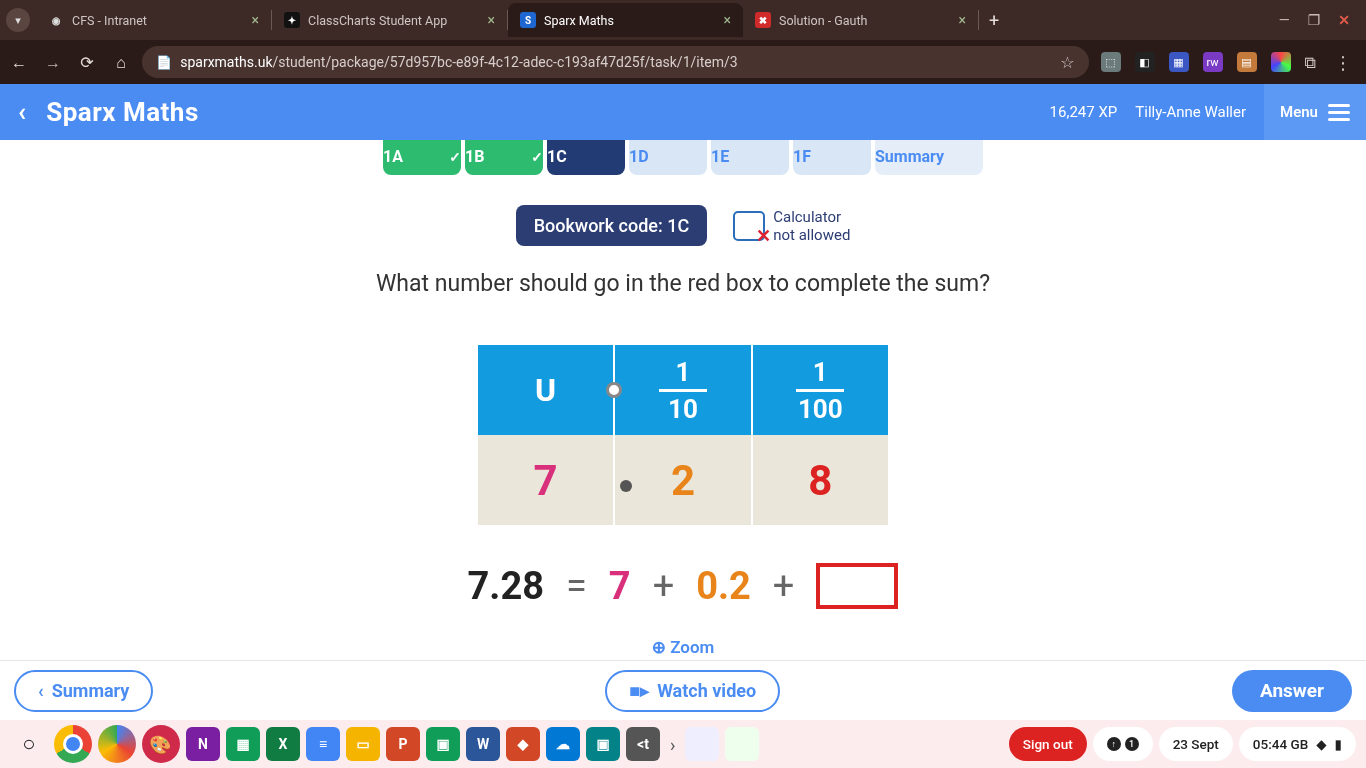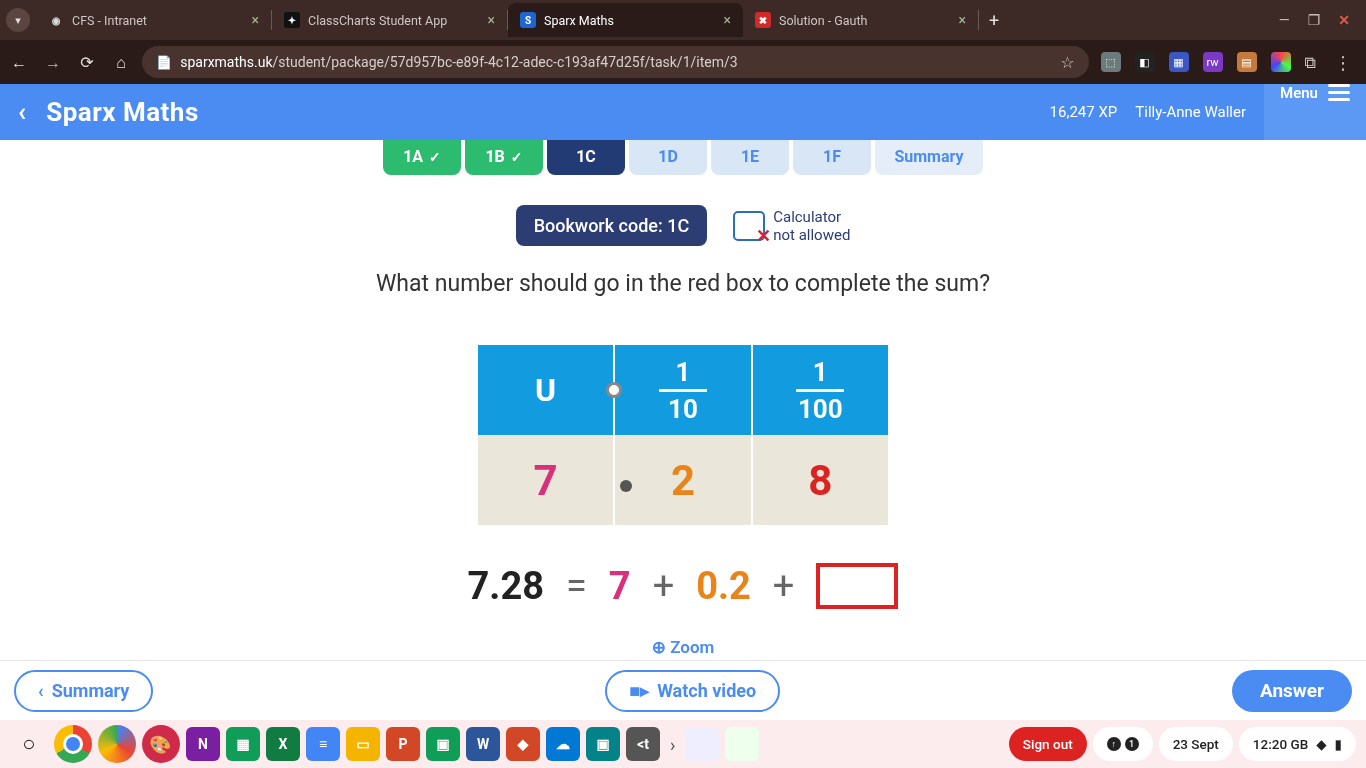--- a/index.html
+++ b/index.html
@@ -37,28 +37,28 @@
 .ext-icons .ext { width: 20px; height: 20px; border-radius: 4px; display: flex; align-items: center; justify-content: center; font-size: 11px; color: #fff; }
 .ext1 { background:#6b7a7a; } .ext2 { background:#222; } .ext3 { background:#3a57c4; } .ext4 { background:#7a3ac4; } .ext5 { background:#c47a3a; } .ext6 { background: conic-gradient(#f44,#4f4,#44f,#f44); border-radius:50%; }
 .ext-puzzle { color:#d7cecb; font-size:16px; }
 .ext-dots { color:#d7cecb; font-size:18px; padding:0 4px; }
 
 
 .sparx-header { background: #4a8cf2; height: 56px; display: flex; align-items: center; color: #fff; padding: 0 18px; gap: 20px; }
 .sparx-back { font-size: 26px; font-weight: bold; }
 .sparx-title { font-size: 26px; font-weight: 700; letter-spacing: .5px; }
 .sparx-right { margin-left: auto; display: flex; align-items: center; gap: 18px; font-size: 15px; }
-.menu-box { display: flex; gap: 10px; background: #5c99f4; height: 56px; padding: 0 16px; margin-right:-18px; font-weight:600; }
+.menu-box { display: flex; align-items: center; gap: 10px; background: #5c99f4; height: 56px; padding: 0 16px; margin-right:-18px; font-weight:600; }
 .hamburger { display: inline-flex; flex-direction: column; gap: 4px; }
 .hamburger span { width: 22px; height: 3px; background: #fff; border-radius: 2px; }
 
 
 .task-area { position: relative; height: calc(768px - 40px - 44px - 56px - 60px - 48px); overflow: hidden; background: #fff; }
 .task-nav { display: flex; justify-content: center; gap: 4px; padding-top: 0; margin-top: -2px; }
-.task-tab { height: 37px; min-width: 78px; border-radius: 0 0 8px 8px; display: flex; align-items: center; justify-content: center; font-weight: 700; font-size: 16px; gap: 6px; }
+.task-tab { height: 37px; min-width: 78px; border-radius: 0 0 8px 8px; display: flex; align-items: center; justify-content: space-between; font-weight: 700; font-size: 16px; gap: 6px; }
 .task-tab.done { background: #2cbb6f; color: #fff; }
 .task-tab.current { background: #223b74; color: #fff; }
 .task-tab.pending { background: #d8e6f5; color: #4a8cf2; }
 .task-tab.summary { background: #e5eef8; color: #4a8cf2; min-width: 108px; }
 .check { font-size: 14px; }
 
 .meta-row { display: flex; justify-content: center; align-items: center; gap: 26px; margin-top: 30px; }
 .bookwork { background: #2c3d74; color: #fff; border-radius: 8px; padding: 10px 18px; font-size: 18px; font-weight: 500; }
 .calc { display: flex; align-items: center; gap: 8px; color: #2c3d74; font-size: 15px; line-height: 1.2; }
 .calc-icon { position: relative; width: 32px; height: 30px; }
@@ -322,17 +322,17 @@
 
   <span class="tb-spacer"></span>
 
   <span class="tb-pill tb-signout">Sign out</span>
   <span class="tb-pill tb-status">
     <span class="dot">↑</span>
     <span class="dot">1</span>
   </span>
   <span class="tb-pill">23 Sept</span>
   <span class="tb-pill">
-    <span>12:20 GB</span>
+    <span>05:44 GB</span>
     <span>◆</span>
     <span>▮</span>
   </span>
 </div>
 
 </body></html>

